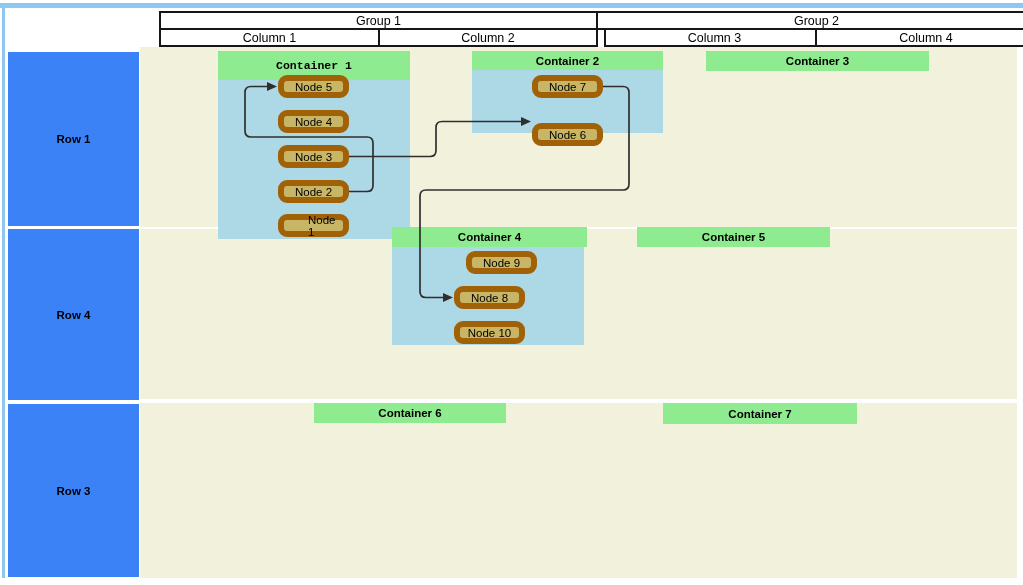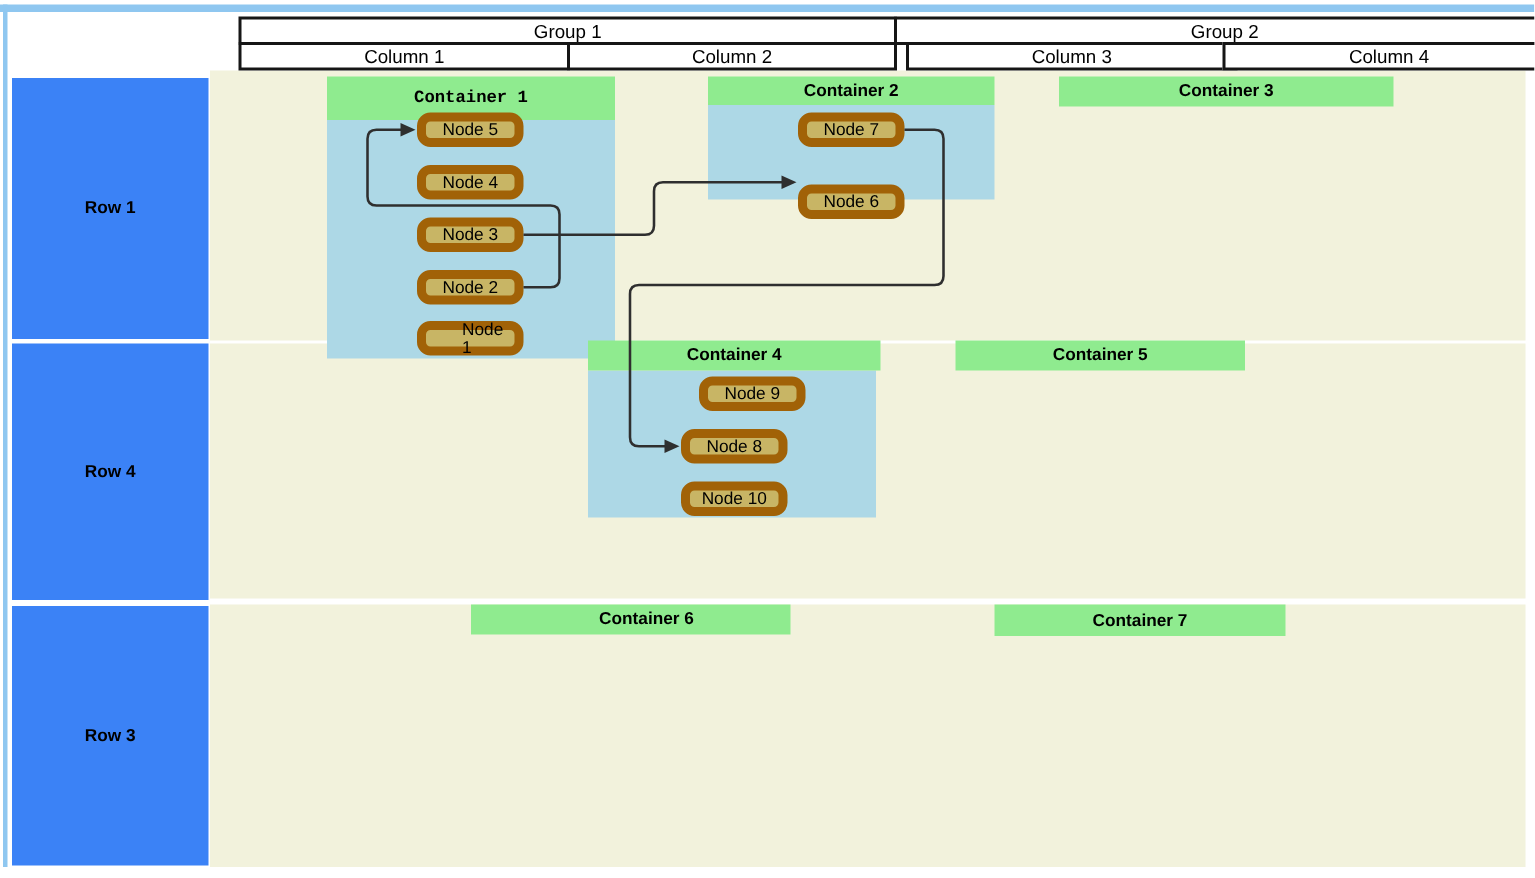--- a/index.html
+++ b/index.html
@@ -66,21 +66,21 @@
   <div class="cbody" style="left:472px;top:70px;width:191px;height:63px;"></div>
   <div class="cbar" style="left:472px;top:51px;width:191px;height:19px;">Container 2</div>
 
   <div class="cbar" style="left:706px;top:51px;width:223px;height:20px;">Container 3</div>
 
   <div class="cbody" style="left:392px;top:247px;width:192px;height:98px;"></div>
   <div class="cbar" style="left:392px;top:227px;width:195px;height:20px;">Container 4</div>
 
   <div class="cbar" style="left:637px;top:227px;width:193px;height:20px;">Container 5</div>
 
-  <div class="cbar" style="left:314px;top:403px;width:192px;height:20px;padding-left:21px;">Container 6</div>
+  <div class="cbar" style="left:314px;top:403px;width:192px;height:20px;">Container 6</div>
 
   <div class="cbar" style="left:663px;top:403px;width:194px;height:21px;">Container 7</div>
 
   <div class="node" style="left:278px;top:214px;padding-left:24px;">Node 1</div>
   <div class="node" style="left:278px;top:180px;">Node 2</div>
   <div class="node" style="left:278px;top:145px;">Node 3</div>
   <div class="node" style="left:278px;top:110px;">Node 4</div>
   <div class="node" style="left:278px;top:75px;">Node 5</div>
   <div class="node" style="left:532px;top:123px;">Node 6</div>
   <div class="node" style="left:532px;top:75px;">Node 7</div>

